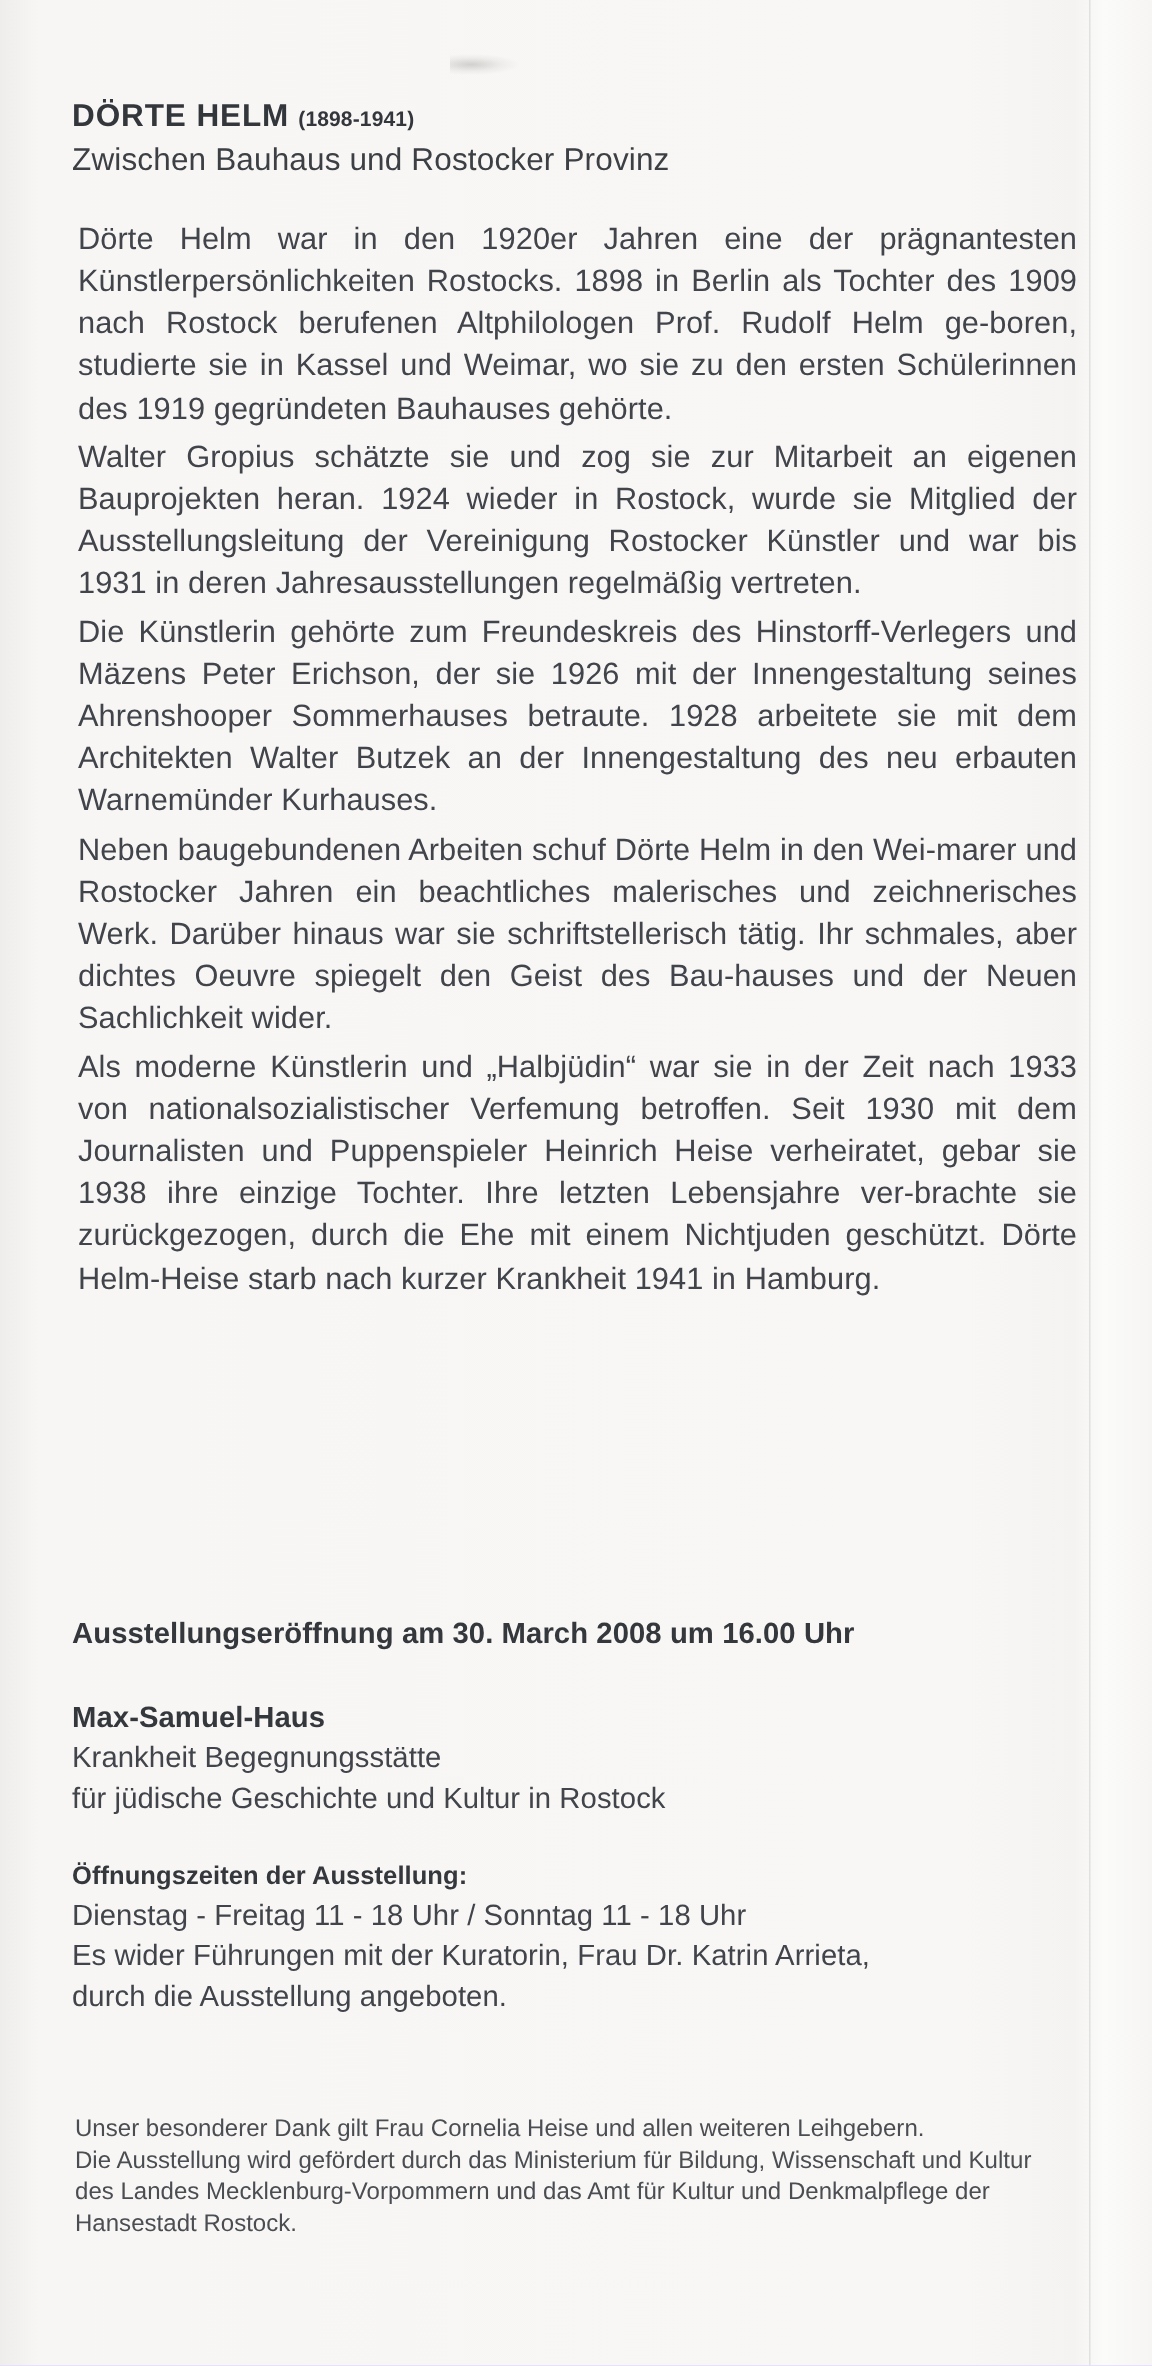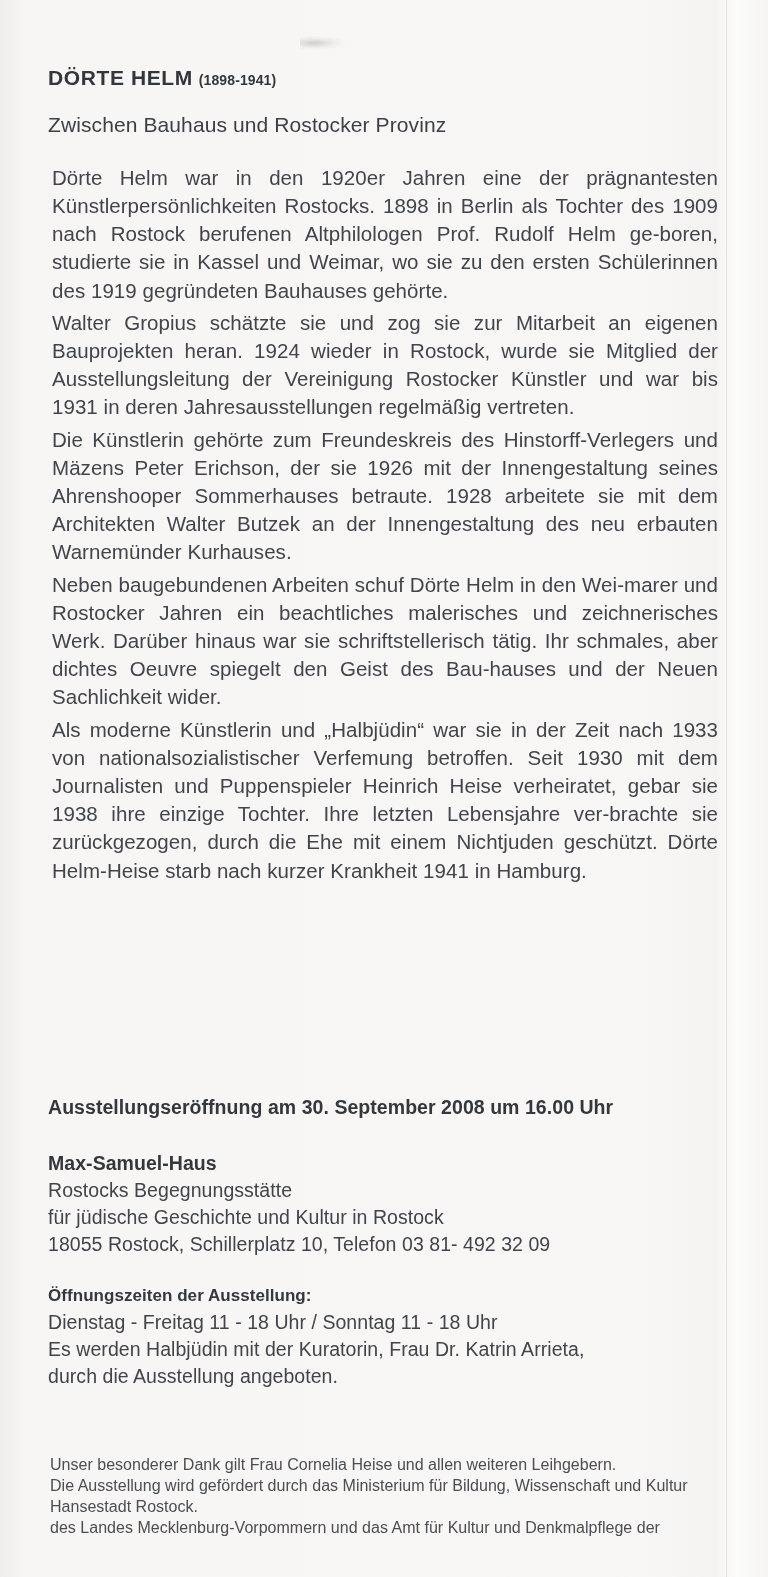--- a/index.html
+++ b/index.html
@@ -72,21 +72,21 @@
     font-size: 14px;
     font-weight: bold;
     letter-spacing: 0.1px;
     margin-left: 6px;
   }
   .subtitle {
     font-size: 21px;
     line-height: 1.36;
     letter-spacing: 0.1px;
     color: #3c3f44;
-    margin-top: 21px;
+    margin-top: 3px;
   }
   .subtitle-2 {
     font-size: 21px;
     line-height: 1.36;
     letter-spacing: 0.1px;
     color: #3c3f44;
   }
 
   
   .bio {
@@ -180,39 +180,38 @@
     <div class="bio">
       <p>Dörte Helm war in den 1920er Jahren eine der prägnantesten Künstlerpersönlichkeiten Rostocks. 1898 in Berlin als Tochter des 1909 nach Rostock berufenen Altphilologen Prof. Rudolf Helm ge-boren, studierte sie in Kassel und Weimar, wo sie zu den ersten Schülerinnen des 1919 gegründeten Bauhauses gehörte.</p>
       <p>Walter Gropius schätzte sie und zog sie zur Mitarbeit an eigenen Bauprojekten heran. 1924 wieder in Rostock, wurde sie Mitglied der Ausstellungsleitung der Vereinigung Rostocker Künstler und war bis 1931 in deren Jahresausstellungen regelmäßig vertreten.</p>
       <p>Die Künstlerin gehörte zum Freundeskreis des Hinstorff-Verlegers und Mäzens Peter Erichson, der sie 1926 mit der Innengestaltung seines Ahrenshooper Sommerhauses betraute. 1928 arbeitete sie mit dem Architekten Walter Butzek an der Innengestaltung des neu erbauten Warnemünder Kurhauses.</p>
       <p>Neben baugebundenen Arbeiten schuf Dörte Helm in den Wei-marer und Rostocker Jahren ein beachtliches malerisches und zeichnerisches Werk. Darüber hinaus war sie schriftstellerisch tätig. Ihr schmales, aber dichtes Oeuvre spiegelt den Geist des Bau-hauses und der Neuen Sachlichkeit wider.</p>
       <p>Als moderne Künstlerin und „Halbjüdin“ war sie in der Zeit nach 1933 von nationalsozialistischer Verfemung betroffen. Seit 1930 mit dem Journalisten und Puppenspieler Heinrich Heise verheiratet, gebar sie 1938 ihre einzige Tochter. Ihre letzten Lebensjahre ver-brachte sie zurückgezogen, durch die Ehe mit einem Nichtjuden geschützt. Dörte Helm-Heise starb nach kurzer Krankheit 1941 in Hamburg.</p>
     </div>
 
     <div class="event">
 
-      <div class="event-heading">Ausstellungseröffnung am 30. September 2008 um 16.00 Uhr</div>
+      <div class="event-heading">Ausstellungseröffnung am 30. March 2008 um 16.00 Uhr</div>
 
       <div class="venue-block">
         <div class="venue-name">Max-Samuel-Haus</div>
-        <div class="venue-line">Rostocks Begegnungsstätte</div>
+        <div class="venue-line">Krankheit Begegnungsstätte</div>
         <div class="venue-line">für jüdische Geschichte und Kultur in Rostock</div>
-        <div class="venue-line">18055 Rostock, Schillerplatz 10, Telefon 03 81- 492 32 09</div>
       </div>
 
       <div class="hours-block">
         <div class="hours-heading">Öffnungszeiten der Ausstellung:</div>
         <div class="hours-line">Dienstag - Freitag 11 - 18 Uhr / Sonntag 11 - 18 Uhr</div>
-        <div class="hours-line">Es werden Halbjüdin mit der Kuratorin, Frau Dr. Katrin Arrieta,</div>
+        <div class="hours-line">Es wider Führungen mit der Kuratorin, Frau Dr. Katrin Arrieta,</div>
         <div class="hours-line">durch die Ausstellung angeboten.</div>
       </div>
 
     </div>
 
     <div class="footer">
       <div class="footer-line">Unser besonderer Dank gilt Frau Cornelia Heise und allen weiteren Leihgebern.</div>
       <div class="footer-line">Die Ausstellung wird gefördert durch das Ministerium für Bildung, Wissenschaft und Kultur</div>
+      <div class="footer-line">des Landes Mecklenburg-Vorpommern und das Amt für Kultur und Denkmalpflege der</div>
       <div class="footer-line">Hansestadt Rostock.</div>
-      <div class="footer-line">des Landes Mecklenburg-Vorpommern und das Amt für Kultur und Denkmalpflege der</div>
     </div>
 
   </div>
 </div>
 
 </body></html>

